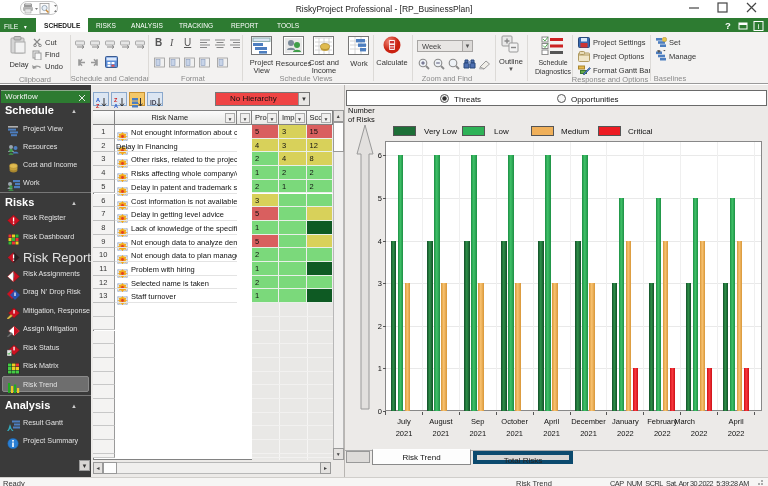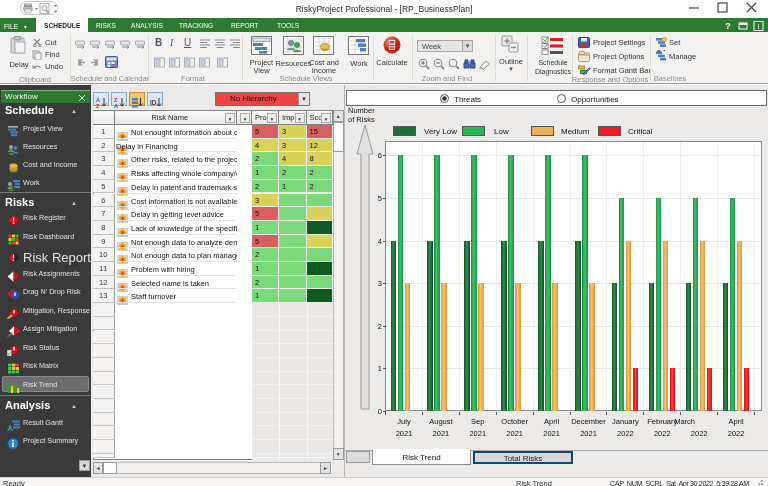--- a/index.html
+++ b/index.html
@@ -798,21 +798,21 @@
 <div class="a" style="left:187.6px;top:327px;width:1px;height:3px;background:#555;"></div>
 <div class="a" style="left:224.5px;top:327px;width:1px;height:3px;background:#555;"></div>
 <div class="a" style="left:261.4px;top:327px;width:1px;height:3px;background:#555;"></div>
 <div class="a" style="left:298.3px;top:327px;width:1px;height:3px;background:#555;"></div>
 <div class="a" style="left:335.2px;top:327px;width:1px;height:3px;background:#555;"></div>
 <div class="a" style="left:372.1px;top:327px;width:1px;height:3px;background:#555;"></div>
 <div class="a" style="left:409.0px;top:327px;width:1px;height:3px;background:#555;"></div>
 <div class="a" style="left:0px;top:365px;width:423px;height:1px;background:#aaa;"></div>
 <div class="a" style="left:1px;top:366px;width:24px;height:12px;background:#dddbd9;border:1px solid #999;"></div>
 <div class="a" style="left:27px;top:364px;width:99px;height:16px;background:#fdfdfd;border:1px solid #8a8a8a;border-top:1px solid #fff;text-align:center;font-size:8px;color:#111;line-height:15px;">Risk Trend</div>
-<div class="a" style="left:128px;top:366px;width:100px;height:13px;background:#d9d7d5;border:2px solid #0c4a6e;text-align:center;font-size:8px;color:#222;line-height:12px;">Total Risks</div>
+<div class="a" style="left:128px;top:366px;width:100px;height:13px;background:#d9d7d5;border:4px solid #0c4a6e;text-align:center;font-size:8px;color:#222;line-height:12px;">Total Risks</div>
   </div>
 
 <div class="a" style="left:0;top:477px;width:768px;height:9px;background:#f6f5f4;border-top:1px solid #d0cecb;">
  <div class="a" style="left:3px;top:0.5px;font-size:7.5px;color:#333;">Ready</div>
  <div class="a" style="left:516px;top:0.5px;font-size:7.5px;color:#333;">Risk Trend</div>
  <div class="a" style="left:610px;top:0.5px;font-size:7.3px;color:#333;letter-spacing:-0.45px;">CAP&nbsp; NUM&nbsp; SCRL&nbsp; Sat, Apr 30,2022&nbsp; 5:39:28 AM</div>
  <svg class="a" style="left:756px;top:2px;" width="8" height="7">
       <g fill="#aaa">
         <rect x="5" y="0" width="2" height="2"></rect>
         <rect x="5" y="3" width="2" height="2"></rect>

